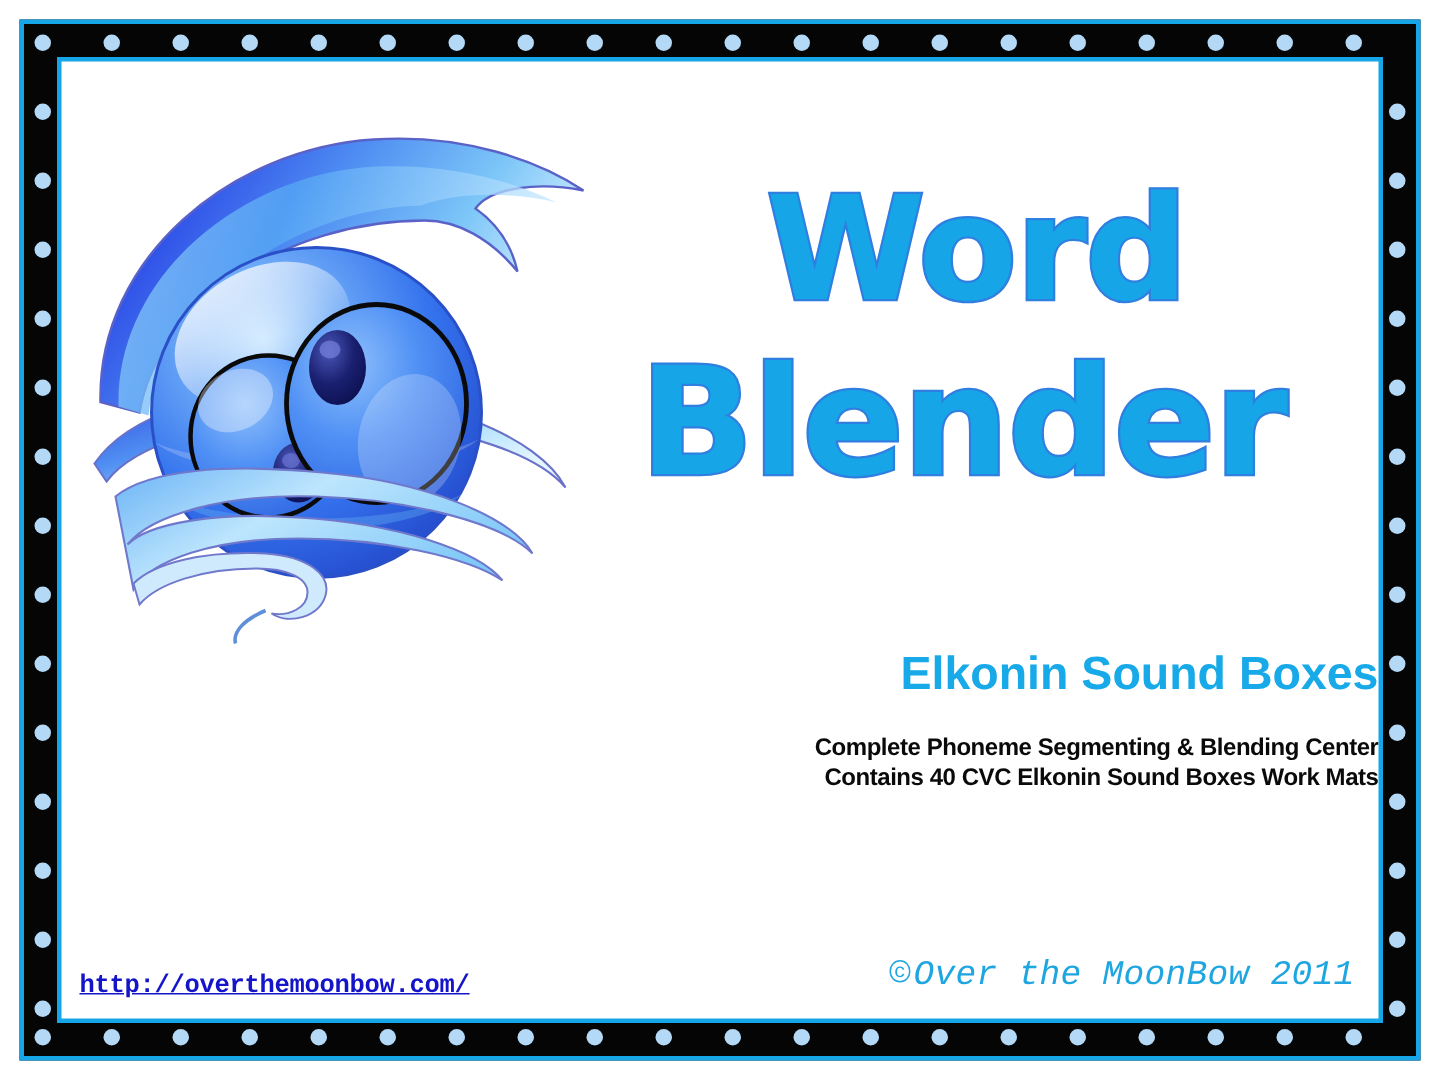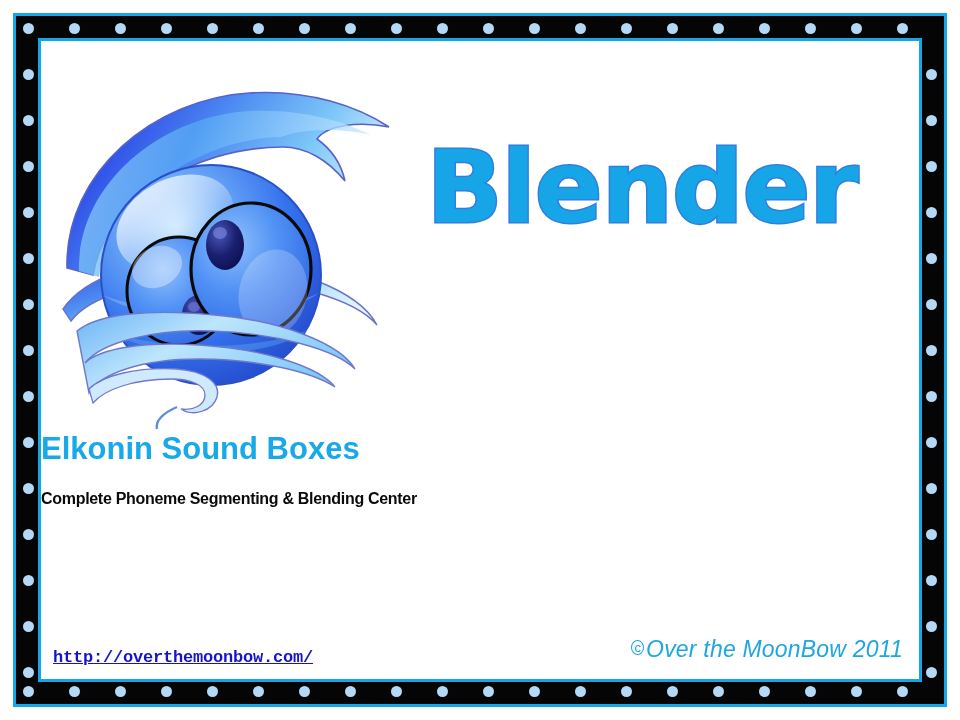--- a/index.html
+++ b/index.html
@@ -94,21 +94,21 @@
     margin-top: 20px;
     margin-left: -18px;
   }
 
   
   #subtitle-block {
     position: absolute;
     left: 0;
     right: 0;
     top: 390px;
-    text-align: left;
+    text-align: right;
   }
   #subtitle-main {
     font-family: "Liberation Sans", sans-serif;
     font-weight: bold;
     font-size: 31px;
     color: #17a9e8;
     letter-spacing: 0px;
     margin: 0 0 22px 0;
   }
   .subtitle-sub {
@@ -130,21 +130,21 @@
     font-weight: bold;
     font-size: 17px;
     color: #1414c8;
     text-decoration: underline;
     letter-spacing: -0.2px;
   }
   #copyright {
     position: absolute;
     right: 16px;
     bottom: 16px;
-    font-family: Liberation Sans, sans-serif;
+    font-family: Liberation Mono, monospace;
     font-style: italic;
     font-size: 23px;
     color: #1fa6e0;
     white-space: nowrap;
     letter-spacing: 0.2px;
   }
   #copyright .c-mark {
     font-size: 13px;
     vertical-align: 5px;
     font-style: normal;
@@ -322,26 +322,28 @@
                  C 252 308, 196 296, 140 296 C 84 296, 42 310, 30 330 Z" fill="url(#ribbonLow)" stroke="#7078cc" stroke-width="1.4"></path>
 
         <path d="M30 326 C 44 312, 78 304, 118 306 C 146 308, 162 320, 158 334
                  C 154 348, 134 354, 122 346 C 134 348, 146 342, 146 332
                  C 146 322, 132 316, 112 316 C 76 316, 46 326, 34 340 Z" fill="#cfe9fd" stroke="#7078cc" stroke-width="1.3"></path>
         <path d="M118 344 C 104 350, 96 358, 98 366" fill="none" stroke="#5f8fd8" stroke-width="2.4"></path>
       </svg>
     </div>
 
     <div id="title-block">
+      <div class="title-line" id="title-line-1">Word</div>
       <div class="title-line" id="title-line-2">Blender</div>
     </div>
 
     <div id="subtitle-block">
       <div id="subtitle-main">Elkonin Sound Boxes</div>
       <div class="subtitle-sub">Complete Phoneme Segmenting &amp; Blending Center</div>
+      <div class="subtitle-sub">Contains 40 CVC Elkonin Sound Boxes Work Mats</div>
     </div>
 
     <a id="site-url" href="#">http://overthemoonbow.com/</a>
 
     <div id="copyright">
       <span class="c-mark">c</span><span>Over the MoonBow 2011</span>
     </div>
 
   </div>
 </div>

